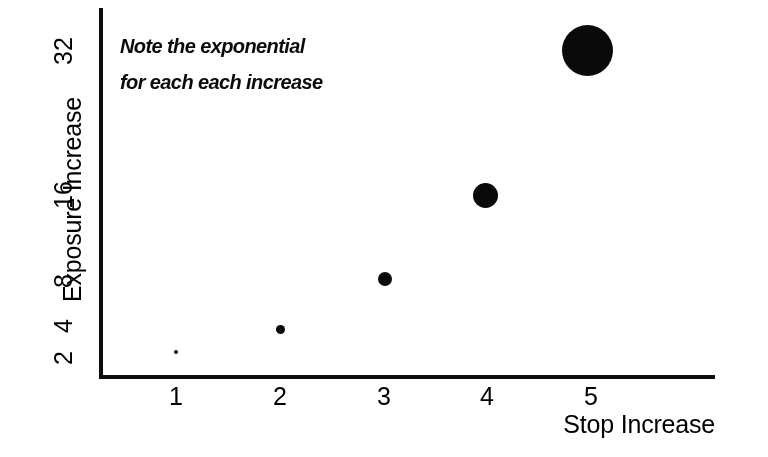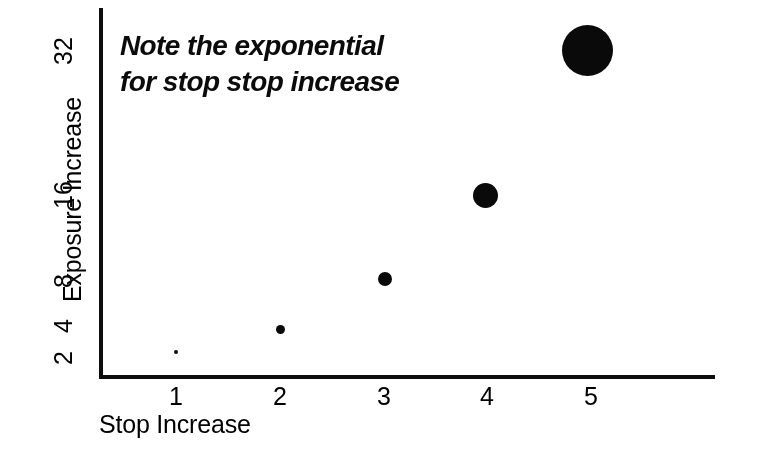--- a/index.html
+++ b/index.html
@@ -47,21 +47,21 @@
     font-size: 25px;
     font-weight: 400;
     letter-spacing: -0.2px;
     white-space: nowrap;
   }
   #x-axis-title {
     position: absolute;
     left: 99px;
     top: 410px;
     width: 616px;
-    text-align: left;
+    text-align: right;
     font-size: 25px;
     font-weight: 400;
     letter-spacing: -0.2px;
     white-space: nowrap;
   }
 
   
   .ytick {
     position: absolute;
     right: 0;
@@ -97,21 +97,21 @@
     border-radius: 50%;
     background: #0a0a0a;
   }
 
   
   #annotation {
     position: absolute;
     left: 120px;
     top: 28px;
     width: 400px;
-    font-size: 28px;
+    font-size: 20px;
     line-height: 36px;
     font-weight: 700;
     font-style: italic;
     letter-spacing: -0.6px;
     color: #0b0b0b;
   }
   #annotation div { white-space: nowrap; }
 </style>
 </head>
 <body>
@@ -147,16 +147,16 @@
   <div class="xtick" style="left:591px;">5</div>
 
   <div class="bubble" style="width: 4px; height: 4px; left: 174px; top: 350px;"></div>
   <div class="bubble" style="width: 9px; height: 9px; left: 275.5px; top: 324.5px;"></div>
   <div class="bubble" style="width: 14px; height: 14px; left: 378px; top: 272px;"></div>
   <div class="bubble" style="width: 25px; height: 25px; left: 472.5px; top: 182.5px;"></div>
   <div class="bubble" style="width: 51px; height: 51px; left: 561.5px; top: 24.5px;"></div>
 
   <div id="annotation">
     <div>Note the exponential</div>
-    <div>for stop stop increase</div>
+    <div>for each each increase</div>
   </div>
 
 </div>
 
 </body></html>

